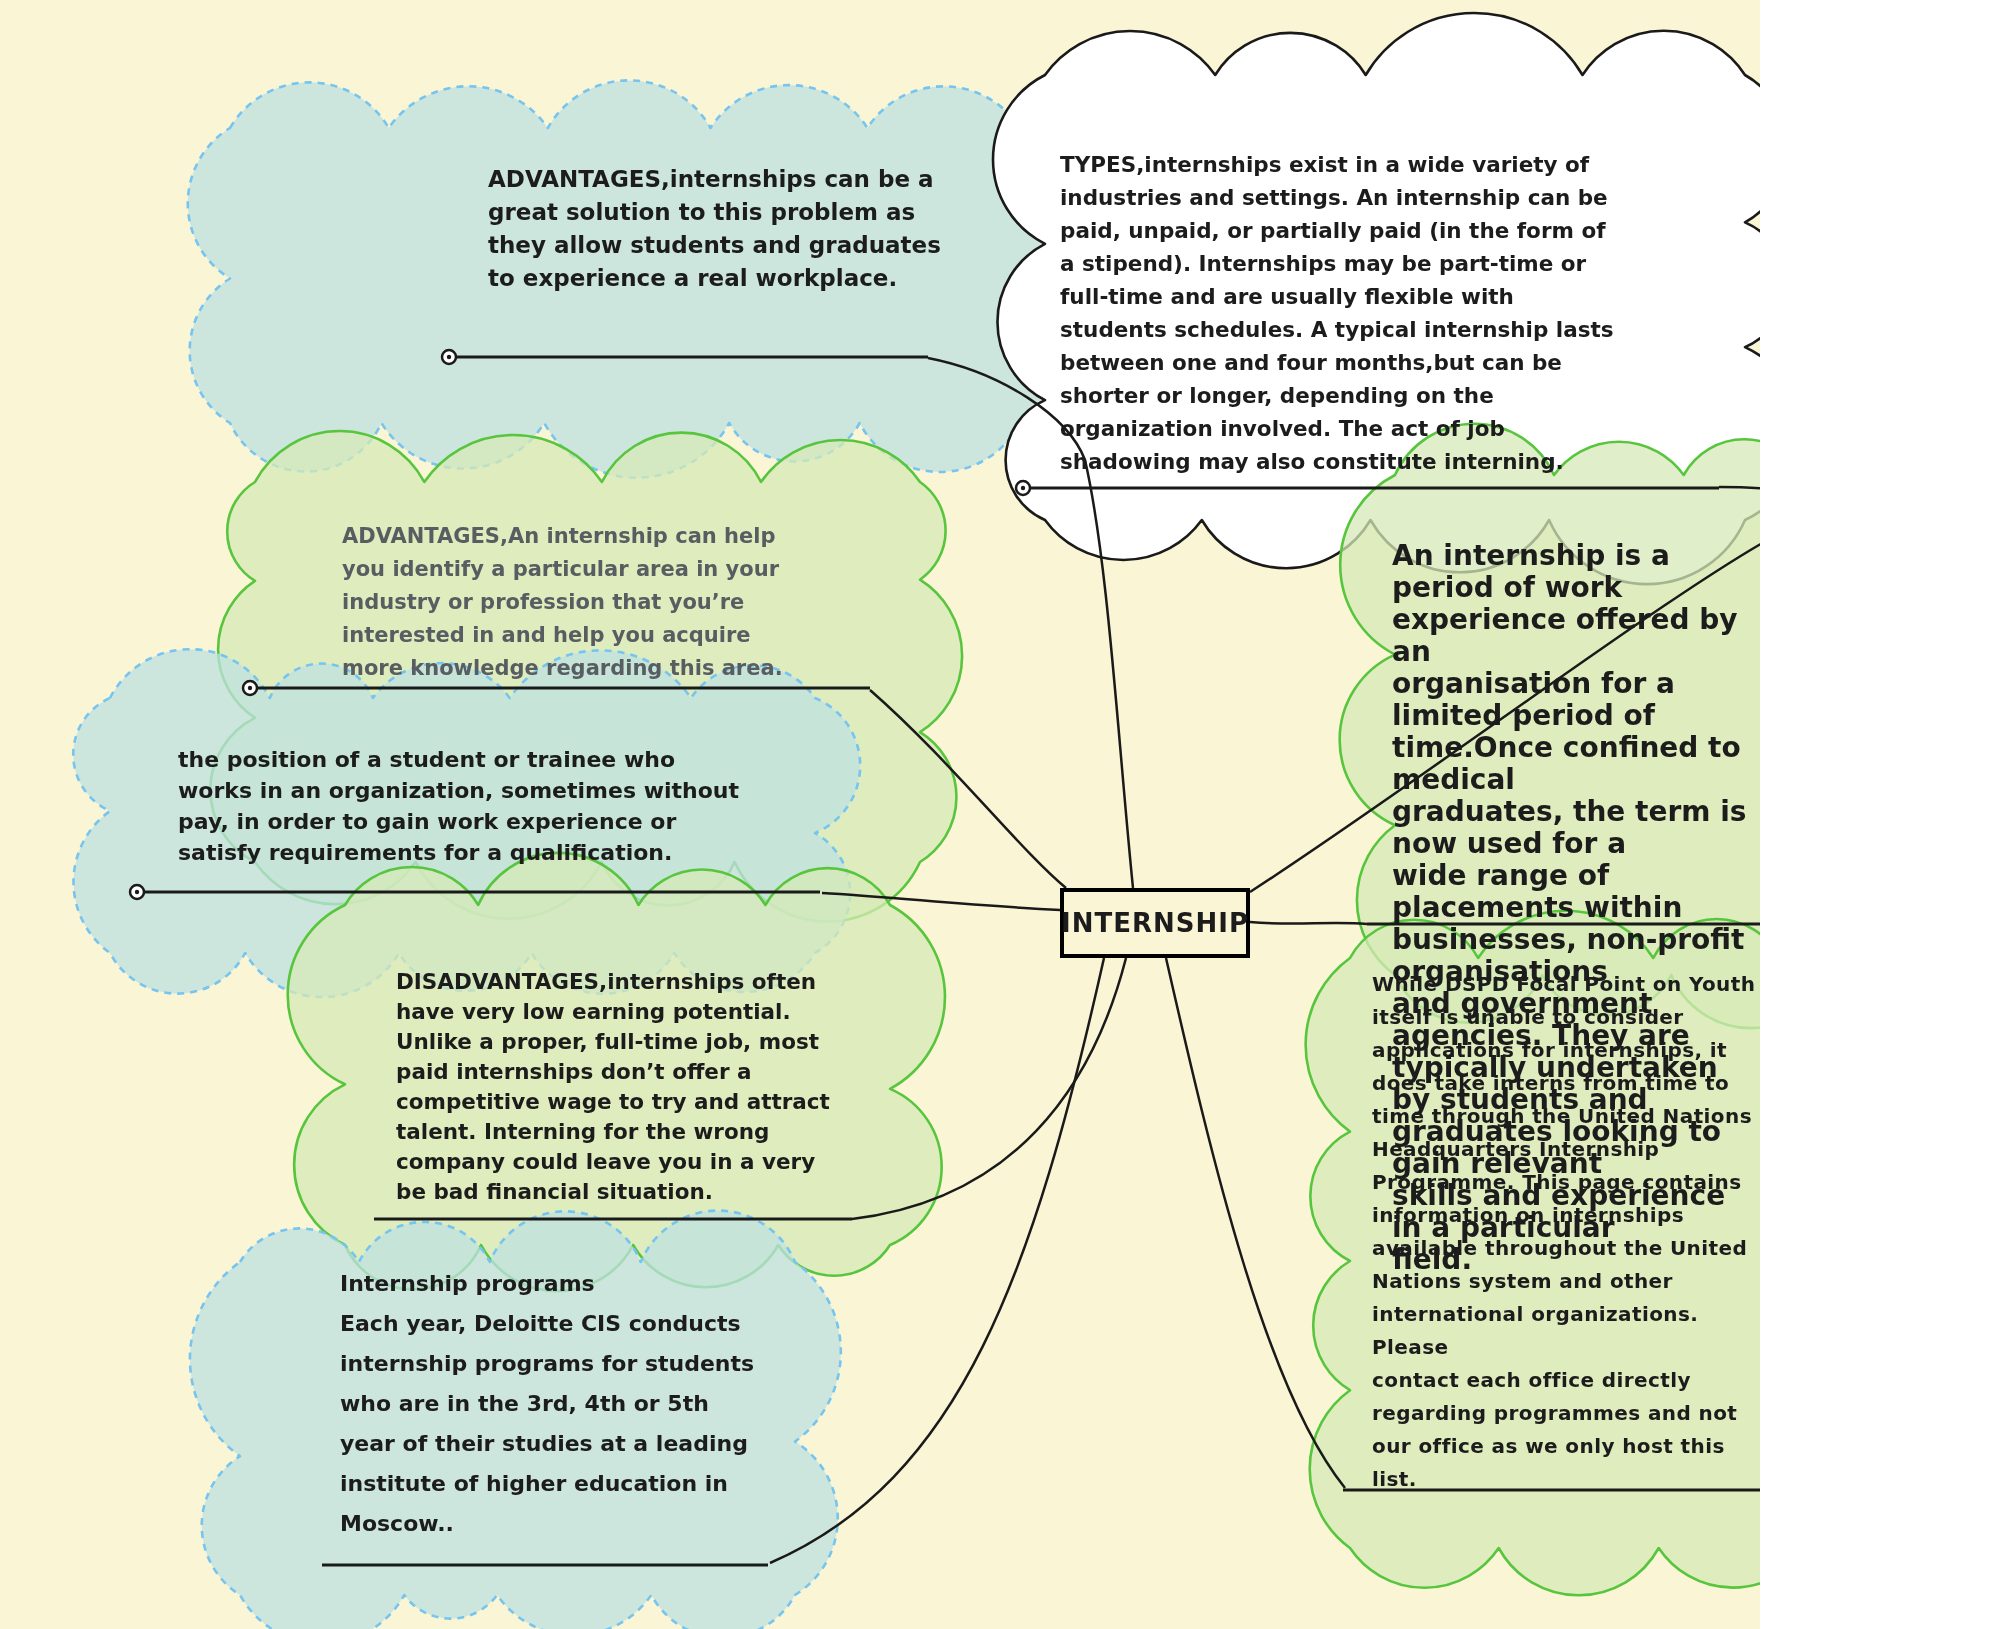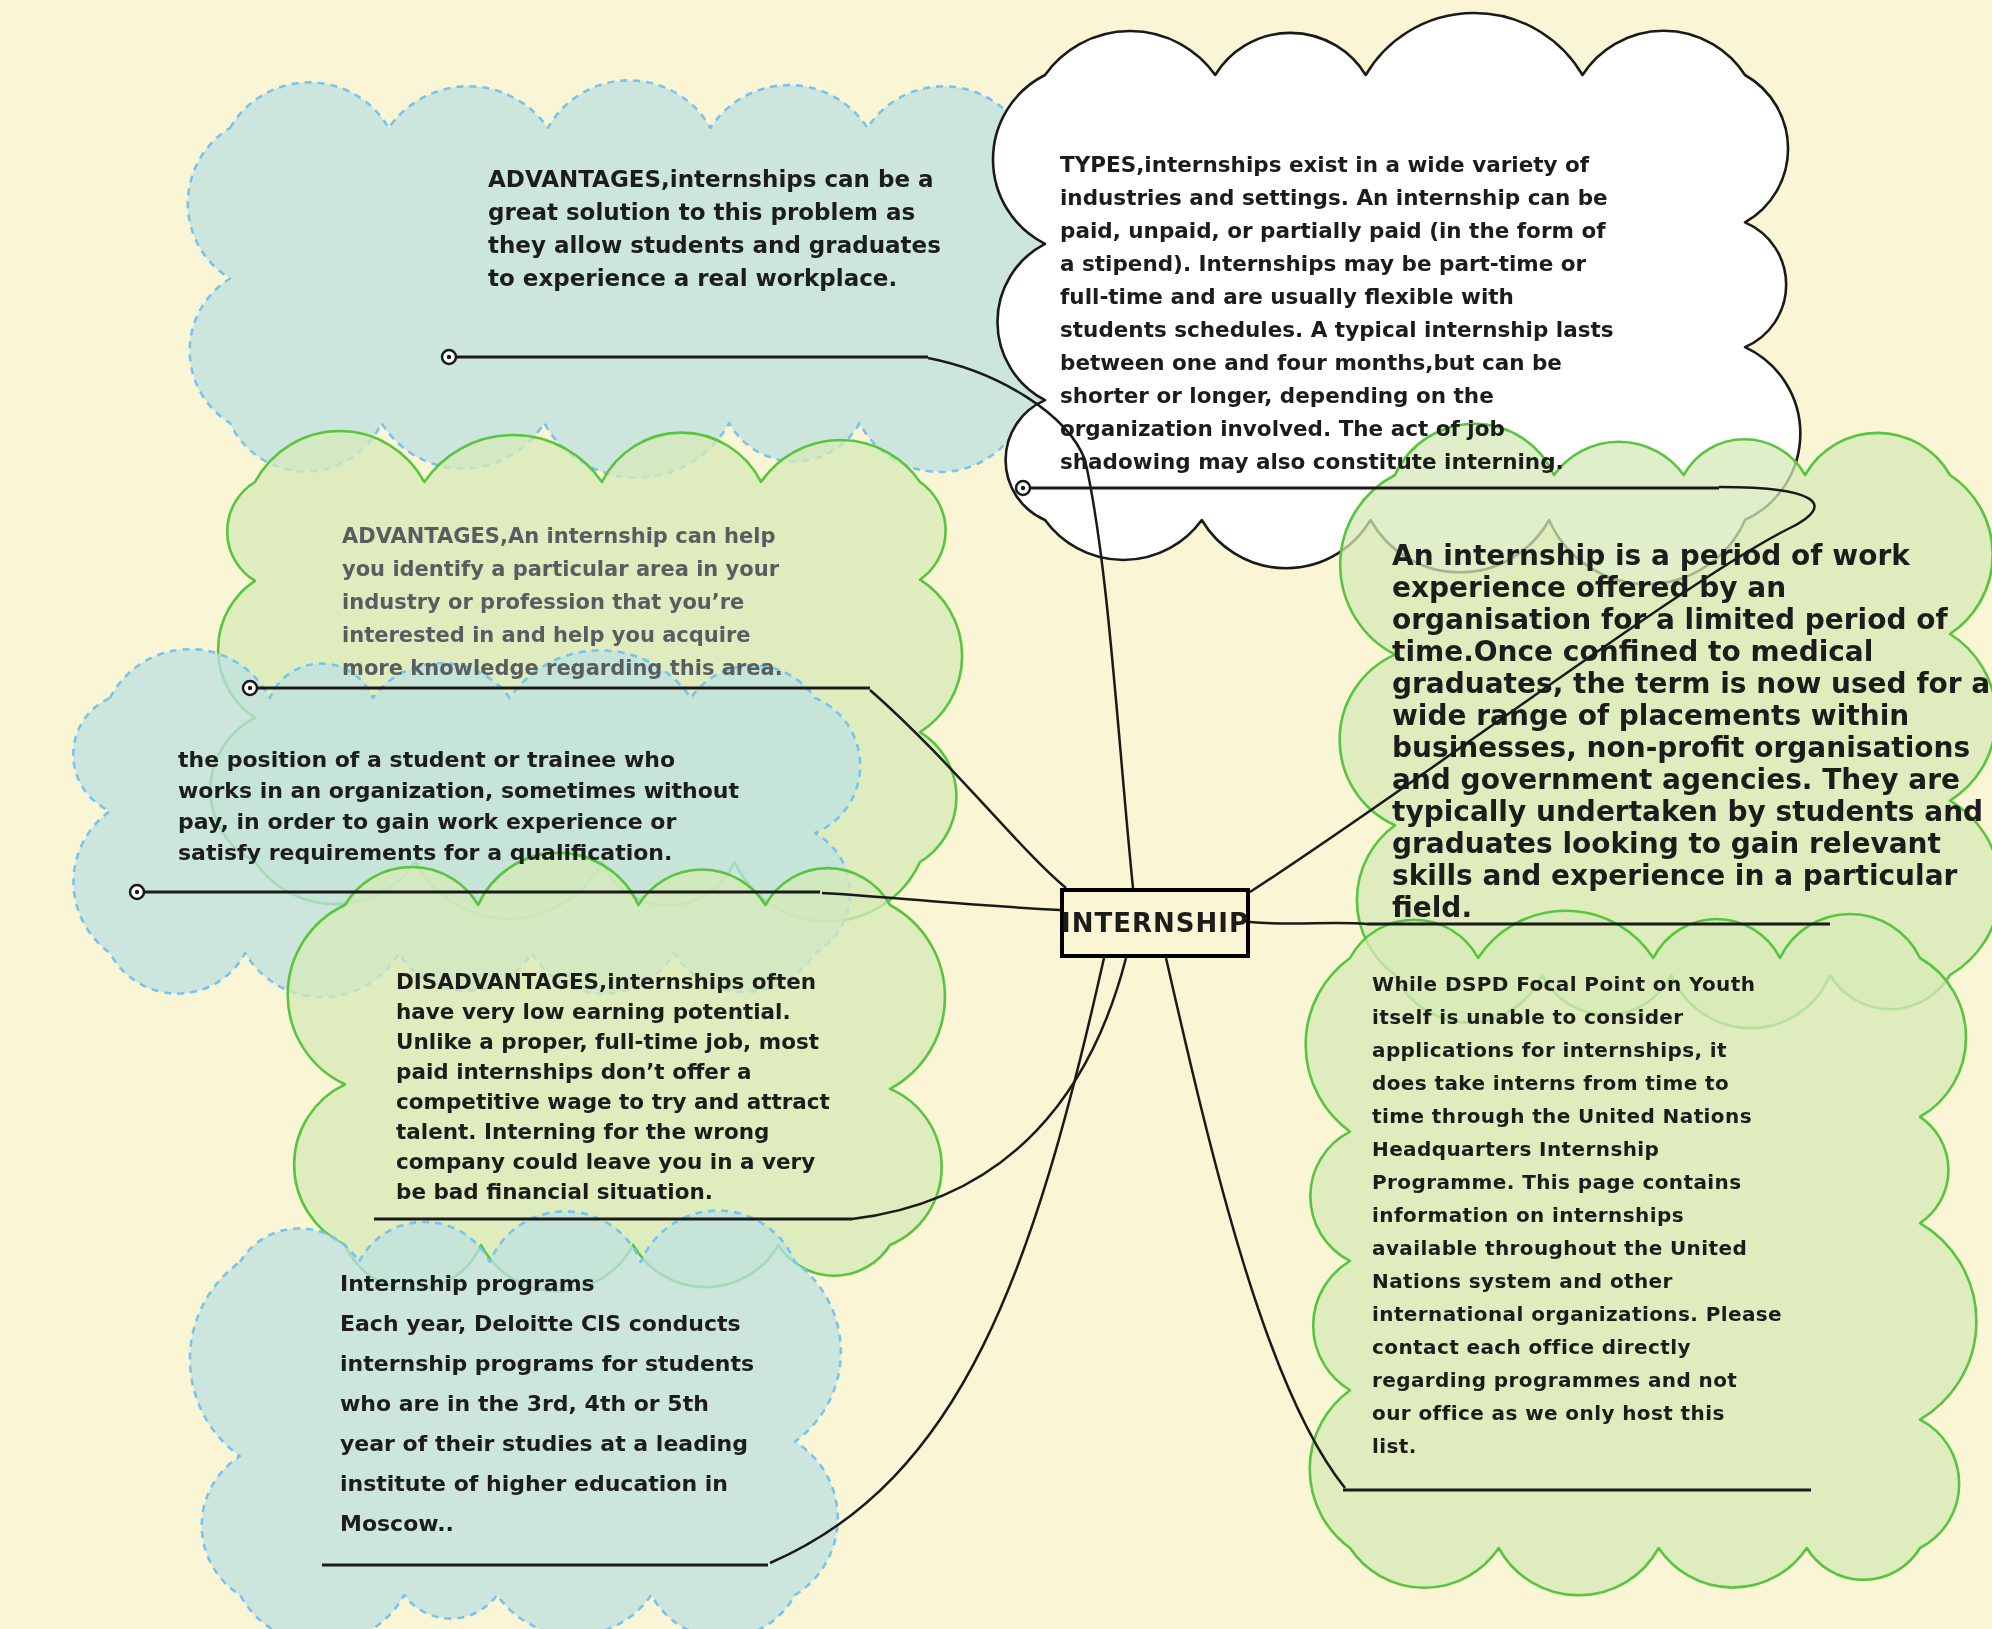--- a/index.html
+++ b/index.html
@@ -1,17 +1,17 @@
 <!DOCTYPE html>
 <html><head>
 <meta charset="utf-8">
 <style>
   html,body{margin:0;padding:0;}
   body{width:1992px;height:1629px;overflow:hidden;font-family:"DejaVu Sans",sans-serif;}
-  #canvas{position:relative;width:1992px;height:1629px;overflow:hidden;}
+  #canvas{position:relative;width:1760px;height:1629px;overflow:hidden;}
   svg.layer{position:absolute;left:0;top:0;pointer-events:none;}
   .cloud-text{
     position:absolute;
     white-space:pre-line;
     font-weight:700;
     line-height:33px;
     color:#1c1c1c;
     z-index:3;
   }
   #line-layer{z-index:4;}

